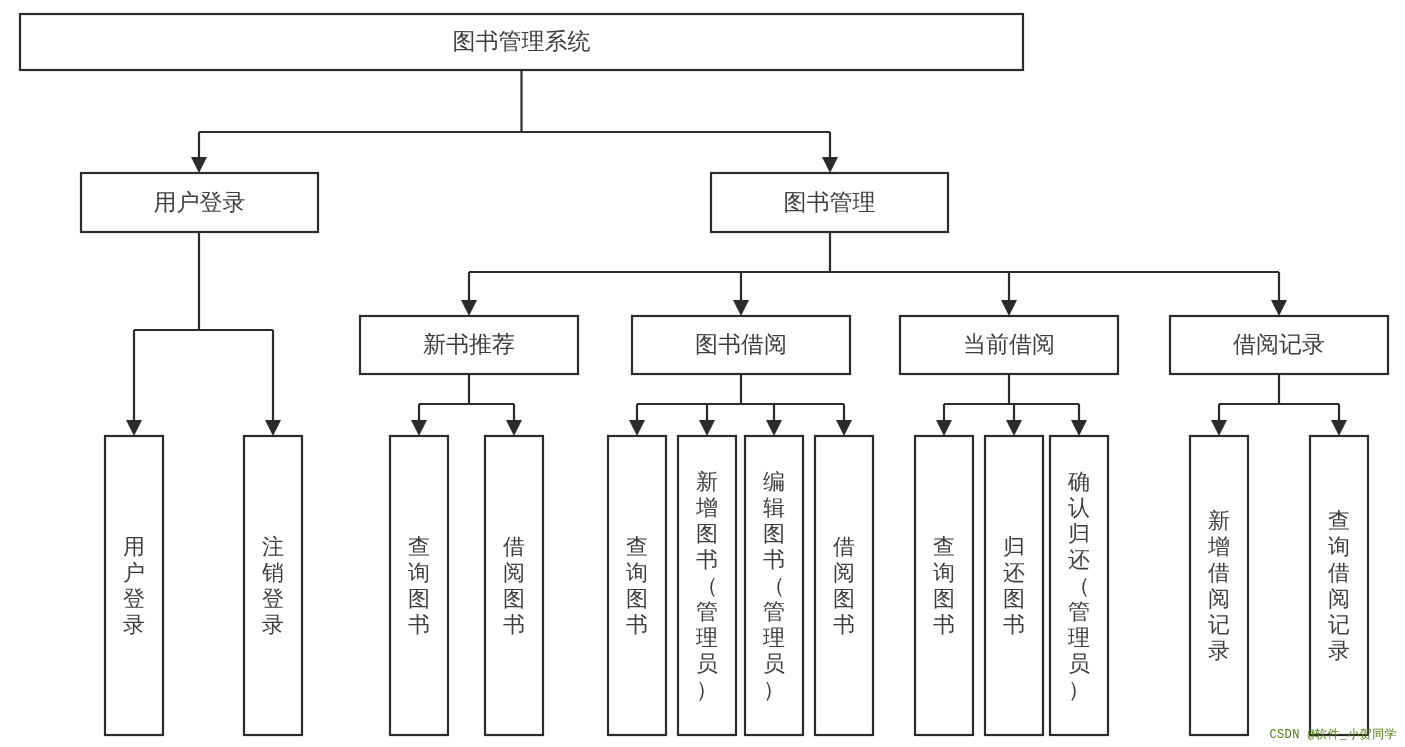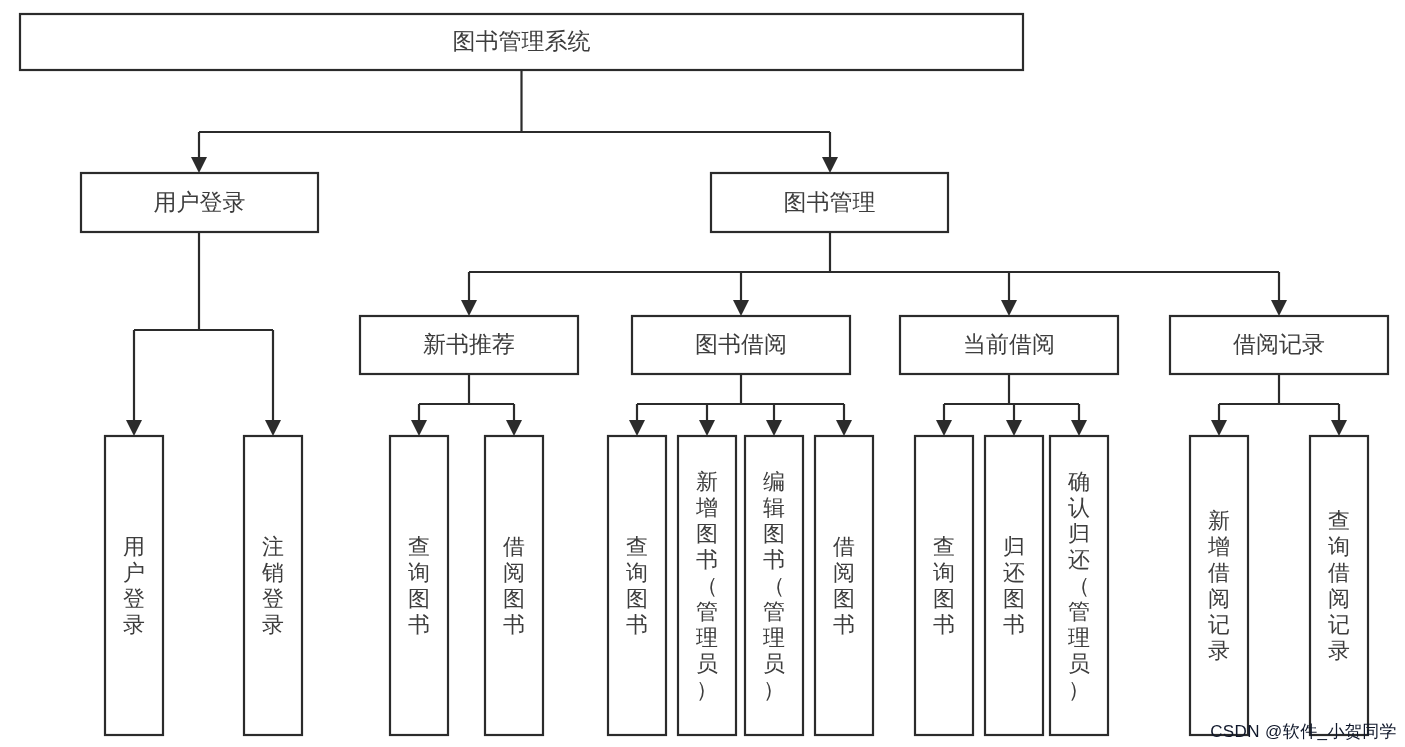--- a/index.html
+++ b/index.html
@@ -51,23 +51,23 @@
     stroke-linecap: butt;
   }
   .edge-arrow {
     fill: #2b2b2b;
     stroke: none;
   }
   .watermark {
     position: absolute;
     right: 8px;
     bottom: 4px;
-    font-family: Liberation Sans, sans-serif;
-    font-size: 17px;
-    color: #0f172a;
+    font-family: Liberation Mono, monospace;
+    font-size: 12px;
+    color: #4d7c0f;
     white-space: nowrap;
     letter-spacing: 0.4px;
     pointer-events: none;
     user-select: none;
   }
 </style>
 </head>
 <body>
 
 <div id="diagram-root">

